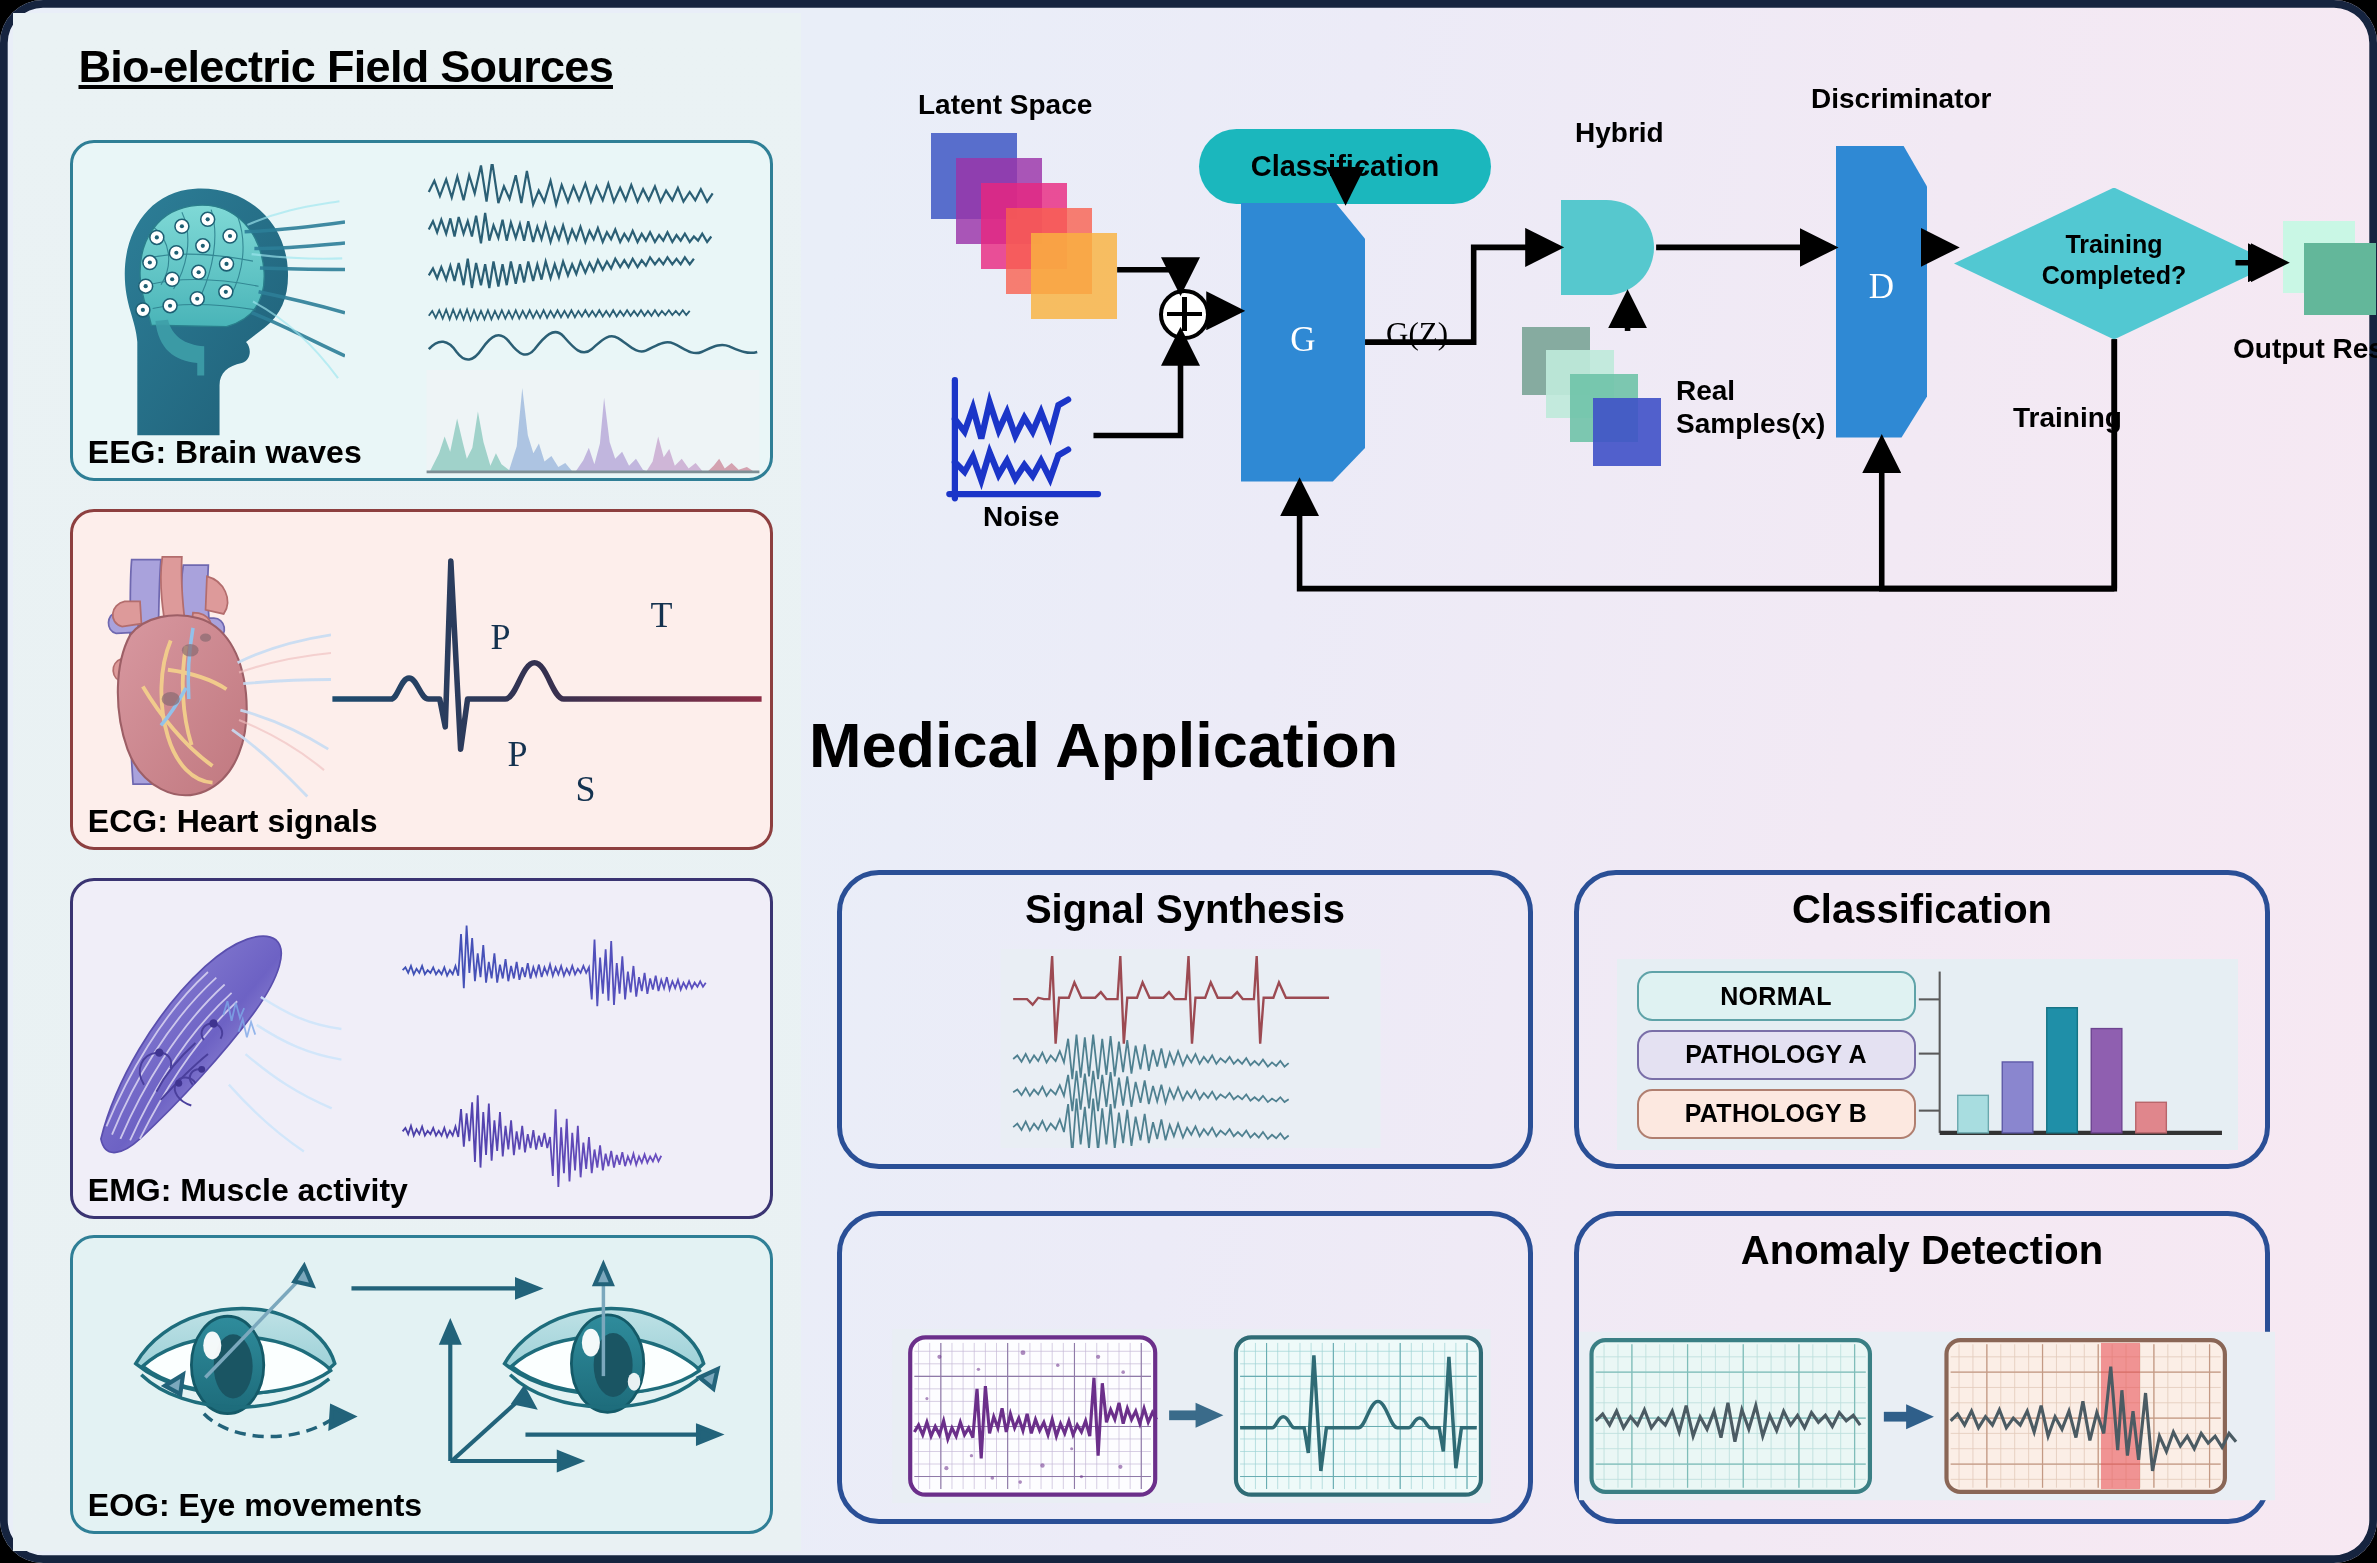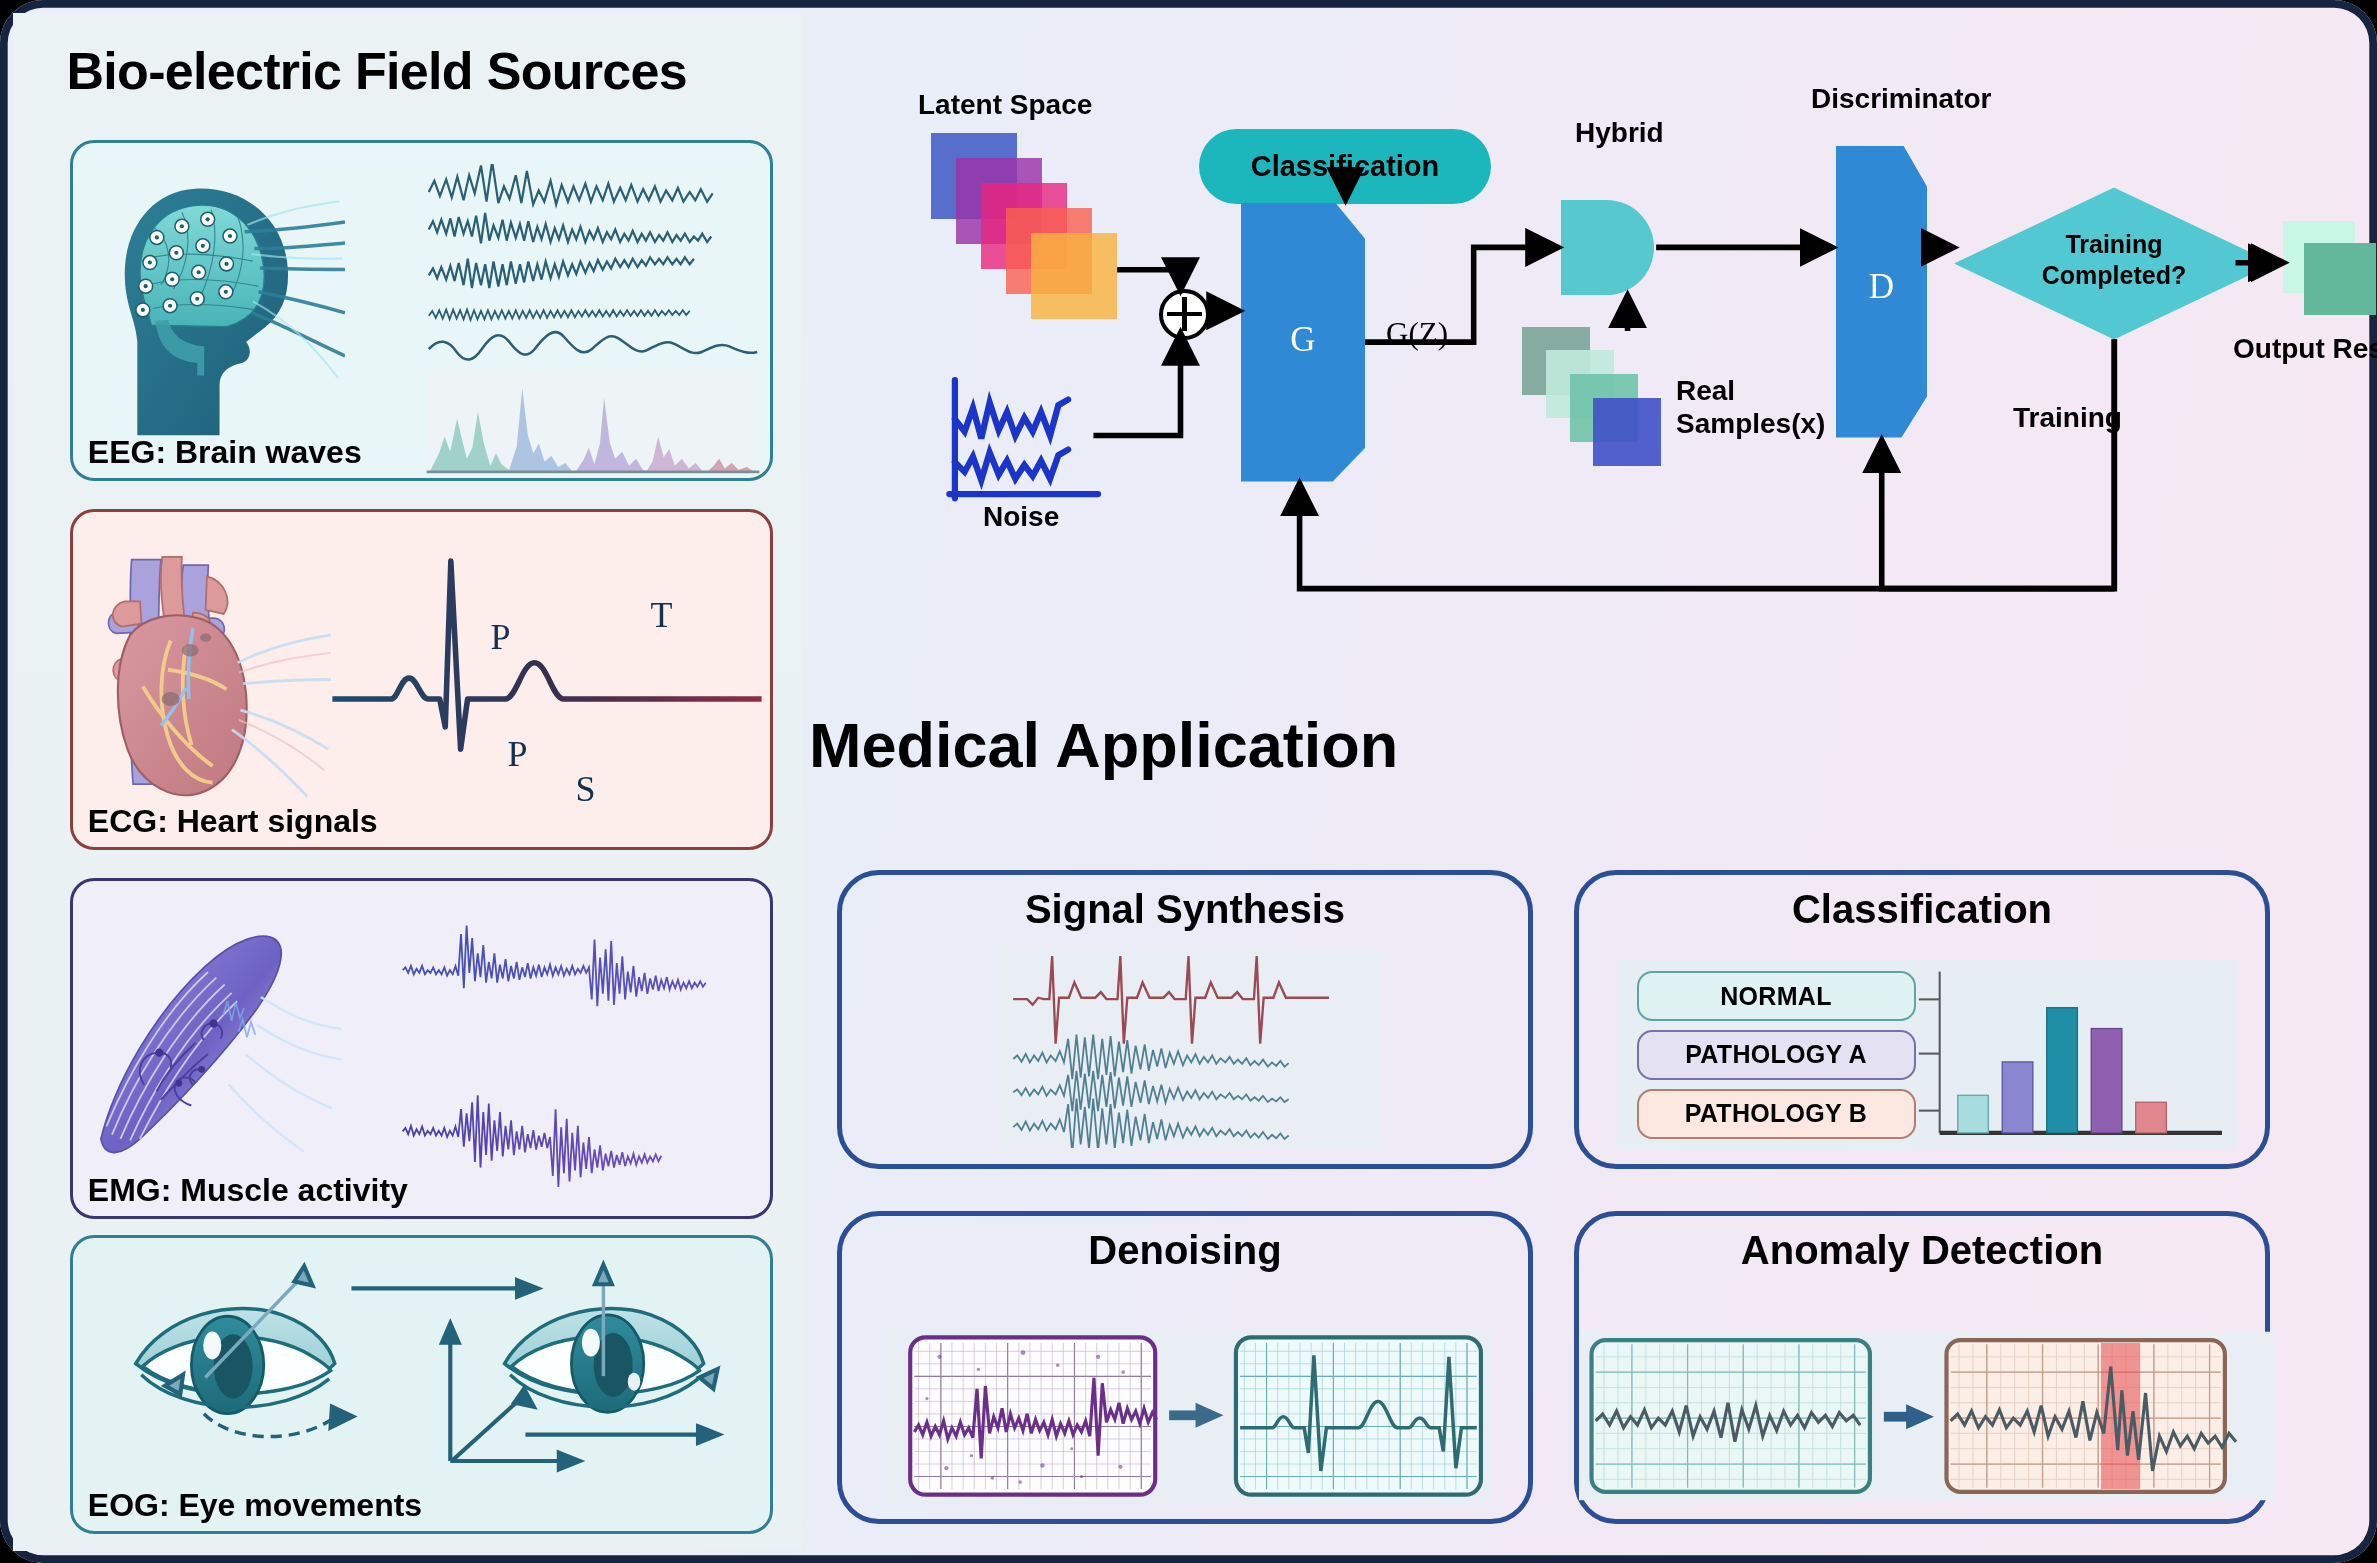--- a/index.html
+++ b/index.html
@@ -6,22 +6,22 @@
   body{width:2377px;height:1563px;overflow:hidden;font-family:"Liberation Sans",sans-serif;}
 
   #frame{position:absolute;left:0;top:0;width:2377px;height:1563px;
     border-radius:43px;overflow:hidden;
     background:linear-gradient(100deg,#e9eef8 0%,#e9eef8 33%,#ecebf7 52%,#f2e9f4 75%,#f7e8f2 100%);
     box-shadow:inset 0 0 0 7.7px #16243f;}
 
   
   #left{position:absolute;left:12.5px;top:12.5px;width:788px;height:1538px;
     background:linear-gradient(180deg,#eaf2f4 0%,#e9f1f3 100%);}
-  #left-title{position:absolute;left:54px;top:28px;font-size:52px;font-weight:bold;
-    color:#000;letter-spacing:-0.7px;white-space:nowrap;}
+  #left-title{position:absolute;left:66px;top:28px;font-size:45px;font-weight:bold;
+    color:#000;letter-spacing:-0.7px;white-space:nowrap;text-decoration:underline;}
 
   .src-card{position:absolute;left:57px;width:703px;border-radius:24px;
     box-sizing:border-box;overflow:hidden;}
   .src-card.c0{top:127px;height:341px;background:#e9f6f7;border:3.5px solid #2f7f96;}
   .src-card.c1{top:496px;height:341px;background:#fdeeeb;border:3.5px solid #8d3f3f;}
   .src-card.c2{top:865px;height:341px;background:#f0eef8;border:3.5px solid #3a3472;}
   .src-card.c3{top:1222px;height:299px;background:#e3f2f3;border:3.5px solid #2f7f96;}
 
   .src-label{position:absolute;left:15.3px;bottom:7px;font-size:32px;font-weight:bold;
     color:#000;white-space:nowrap;z-index:9;}
@@ -552,21 +552,20 @@
             <rect x="134" y="138" width="44" height="102" fill="#8a86cf" stroke="#5e5aa8"></rect>
             <rect x="198" y="60" width="44" height="180" fill="#1f8fa8" stroke="#157384"></rect>
             <rect x="262" y="90" width="44" height="150" fill="#8f5fb0" stroke="#6d4490"></rect>
             <rect x="326" y="196" width="44" height="44" fill="#e0868c" stroke="#b8656b"></rect>
           </g>
         </svg>
       </div>
     </div>
 
     <div class="app-card" id="app-c">
-      <div class="ttl">Denoising</div>
       <svg class="viz" style="height:174px;" viewBox="0 0 1000 250">
         <rect x="72" y="0" width="860" height="250" fill="#e9eef4"></rect>
 
         <rect x="98" y="12" width="352" height="226" rx="22" fill="#fdfdff" stroke="#6b2f8a" stroke-width="6"></rect>
         <g stroke="#c5b8d6" stroke-width="1">
           <path d="M110 20 V230 M126 20 V230 M142 20 V230 M158 20 V230 M174 20 V230 M190 20 V230 M206 20 V230
                    M222 20 V230 M238 20 V230 M254 20 V230 M270 20 V230 M286 20 V230 M302 20 V230 M318 20 V230
                    M334 20 V230 M350 20 V230 M366 20 V230 M382 20 V230 M398 20 V230 M414 20 V230 M430 20 V230"></path>
           <path d="M104 32 H444 M104 50 H444 M104 68 H444 M104 86 H444 M104 104 H444 M104 122 H444
                    M104 140 H444 M104 158 H444 M104 176 H444 M104 194 H444 M104 212 H444"></path>

